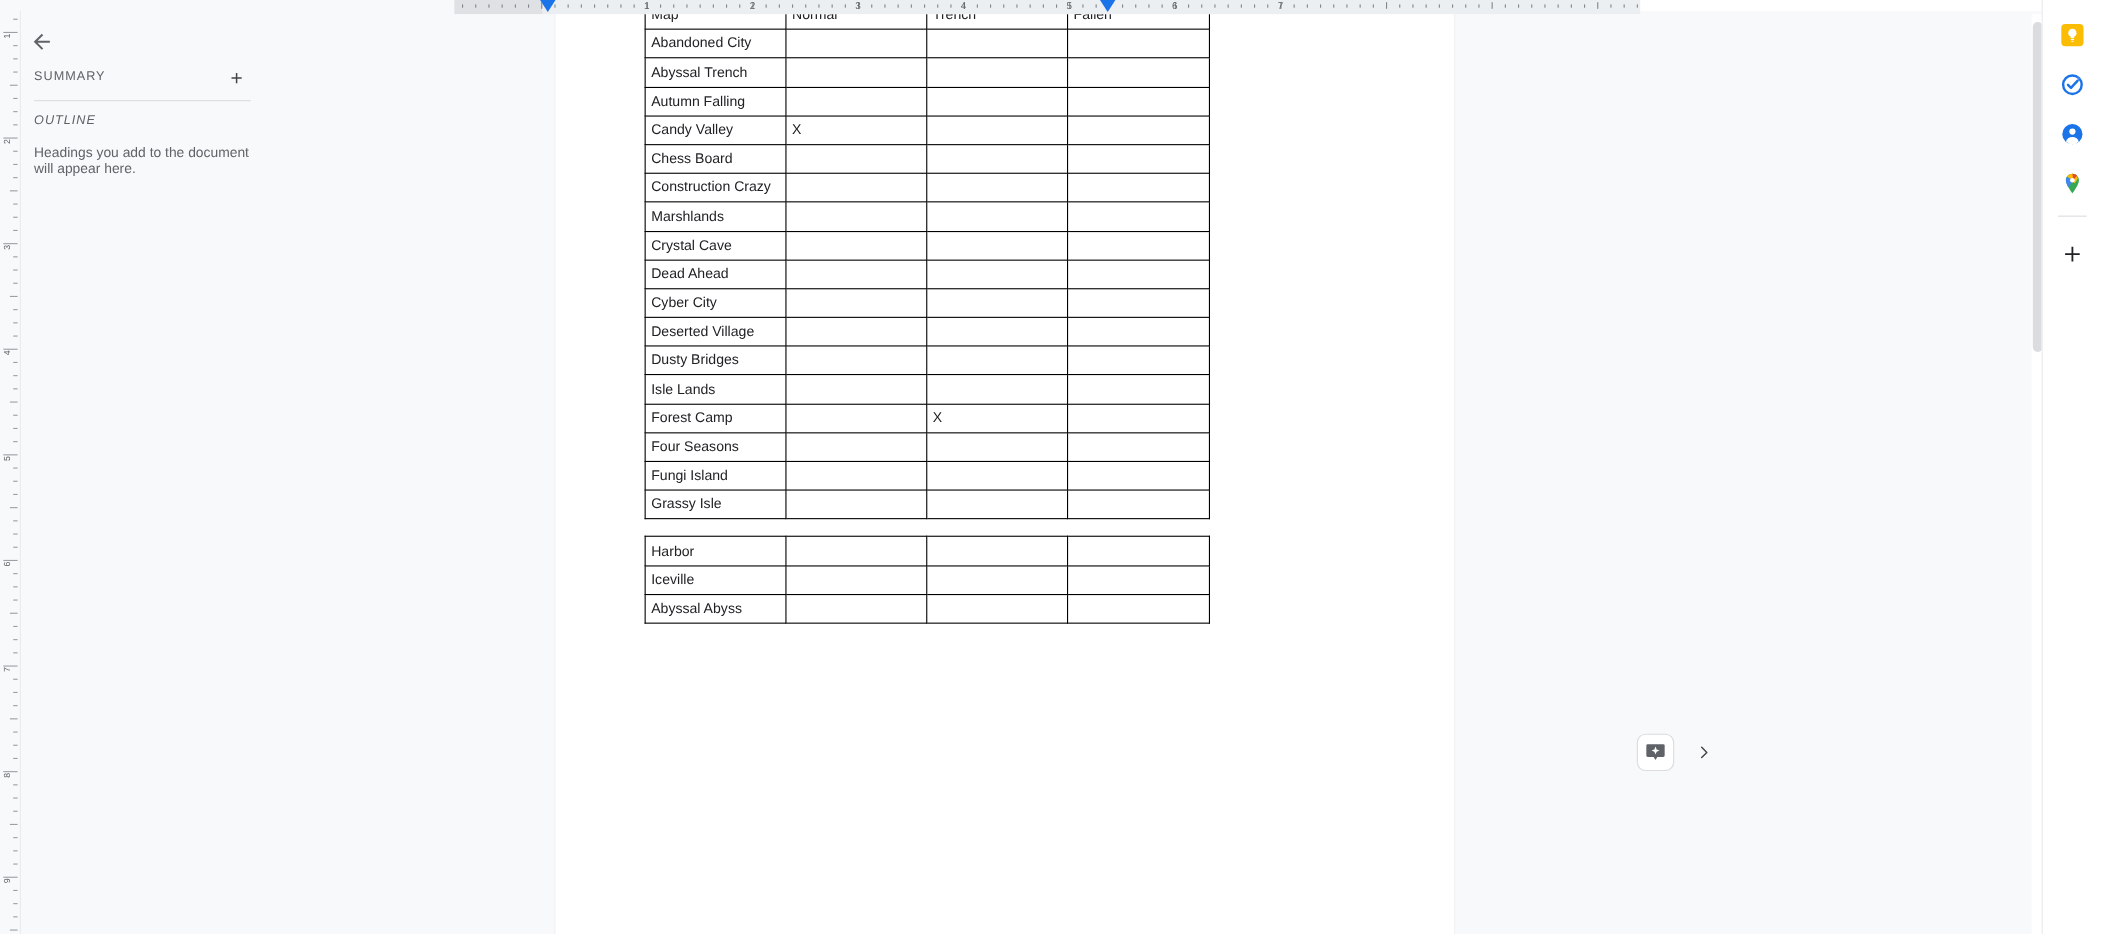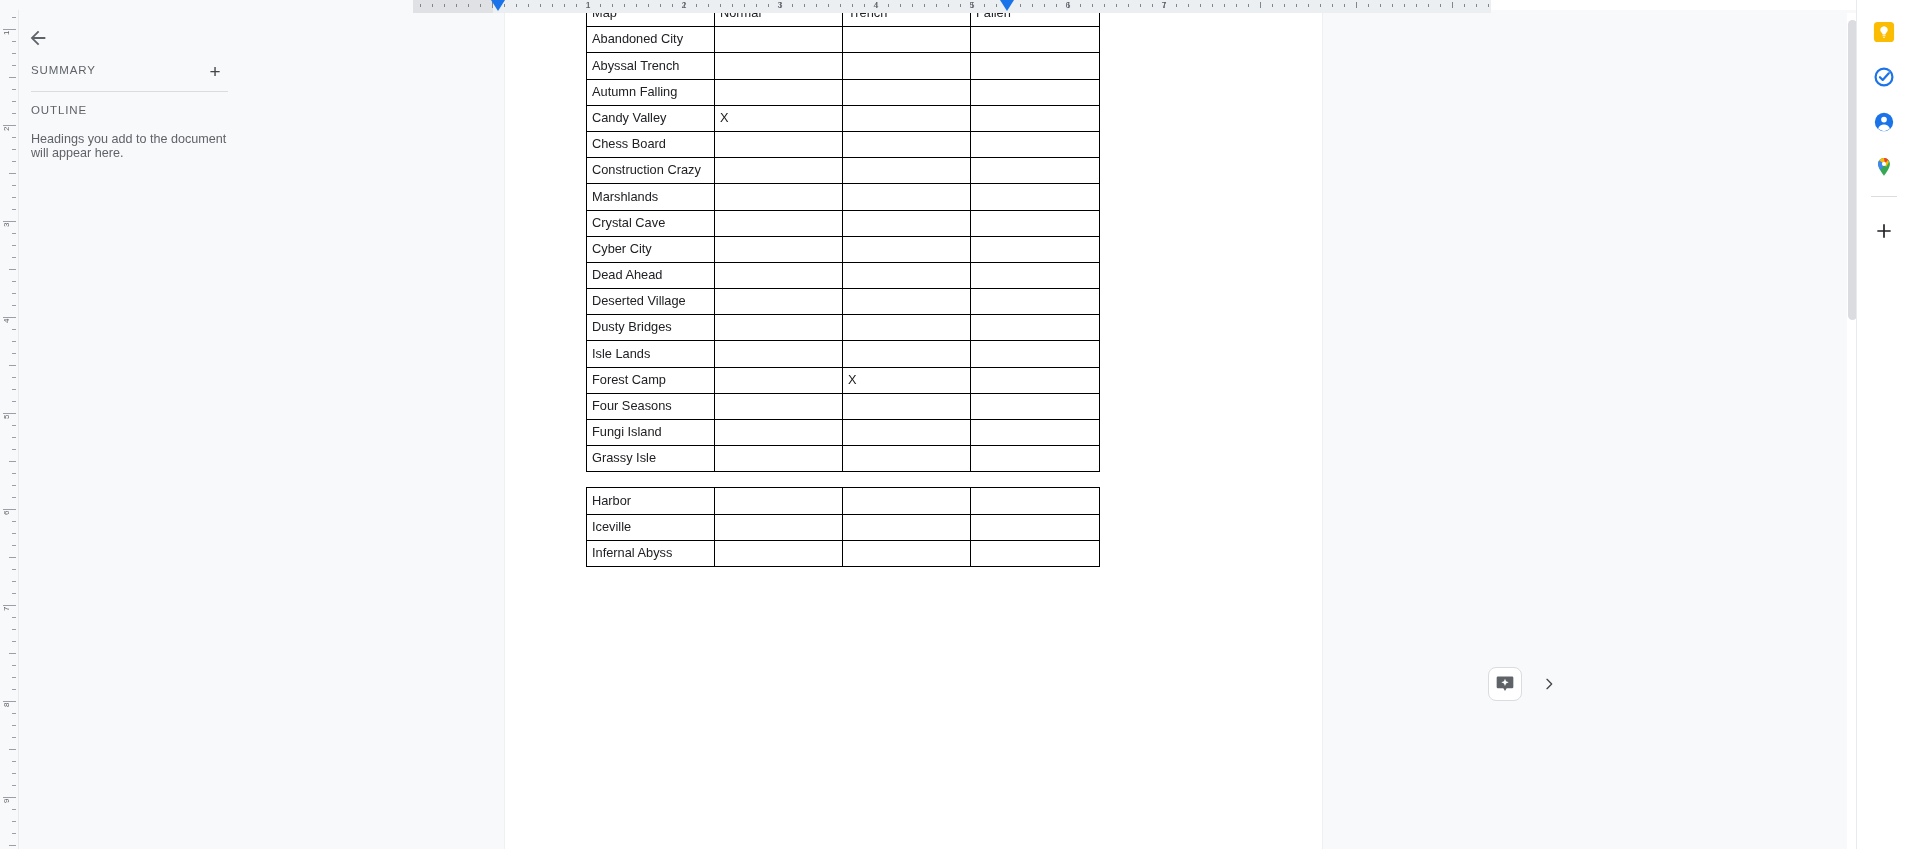--- a/index.html
+++ b/index.html
@@ -37,21 +37,21 @@
 
   .section-label {
     position: absolute;
     font-size: 11.5px;
     letter-spacing: 0.9px;
     color: #5f6368;
     font-weight: 500;
     text-transform: uppercase;
   }
   #summary-label { left: 31px; top: 64px; }
-  #outline-label { left: 31px; top: 104px; }
+  #outline-label { left: 31px; top: 104px; font-style: italic; }
 
   #add-summary-btn {
     position: absolute;
     left: 204px; top: 60px;
     width: 22px; height: 22px;
     display:flex; align-items:center; justify-content:center;
     cursor: pointer;
     color: #444746;
     font-size: 19px;
     line-height: 1;
@@ -563,27 +563,27 @@
                 <td></td>
                 <td></td>
               </tr>
               <tr>
                 <td>Crystal Cave</td>
                 <td></td>
                 <td></td>
                 <td></td>
               </tr>
               <tr>
+                <td>Dead Ahead</td>
+                <td></td>
+                <td></td>
+                <td></td>
+              </tr>
+              <tr>
                 <td>Cyber City</td>
-                <td></td>
-                <td></td>
-                <td></td>
-              </tr>
-              <tr>
-                <td>Dead Ahead</td>
                 <td></td>
                 <td></td>
                 <td></td>
               </tr>
               <tr>
                 <td>Deserted Village</td>
                 <td></td>
                 <td></td>
                 <td></td>
               </tr>
@@ -642,21 +642,21 @@
                 <td></td>
                 <td></td>
               </tr>
               <tr>
                 <td>Iceville</td>
                 <td></td>
                 <td></td>
                 <td></td>
               </tr>
               <tr>
-                <td>Infernal Abyss</td>
+                <td>Abyssal Abyss</td>
                 <td></td>
                 <td></td>
                 <td></td>
               </tr>
             </tbody>
         </table>
 
       </div>
     </div>
   </div>

